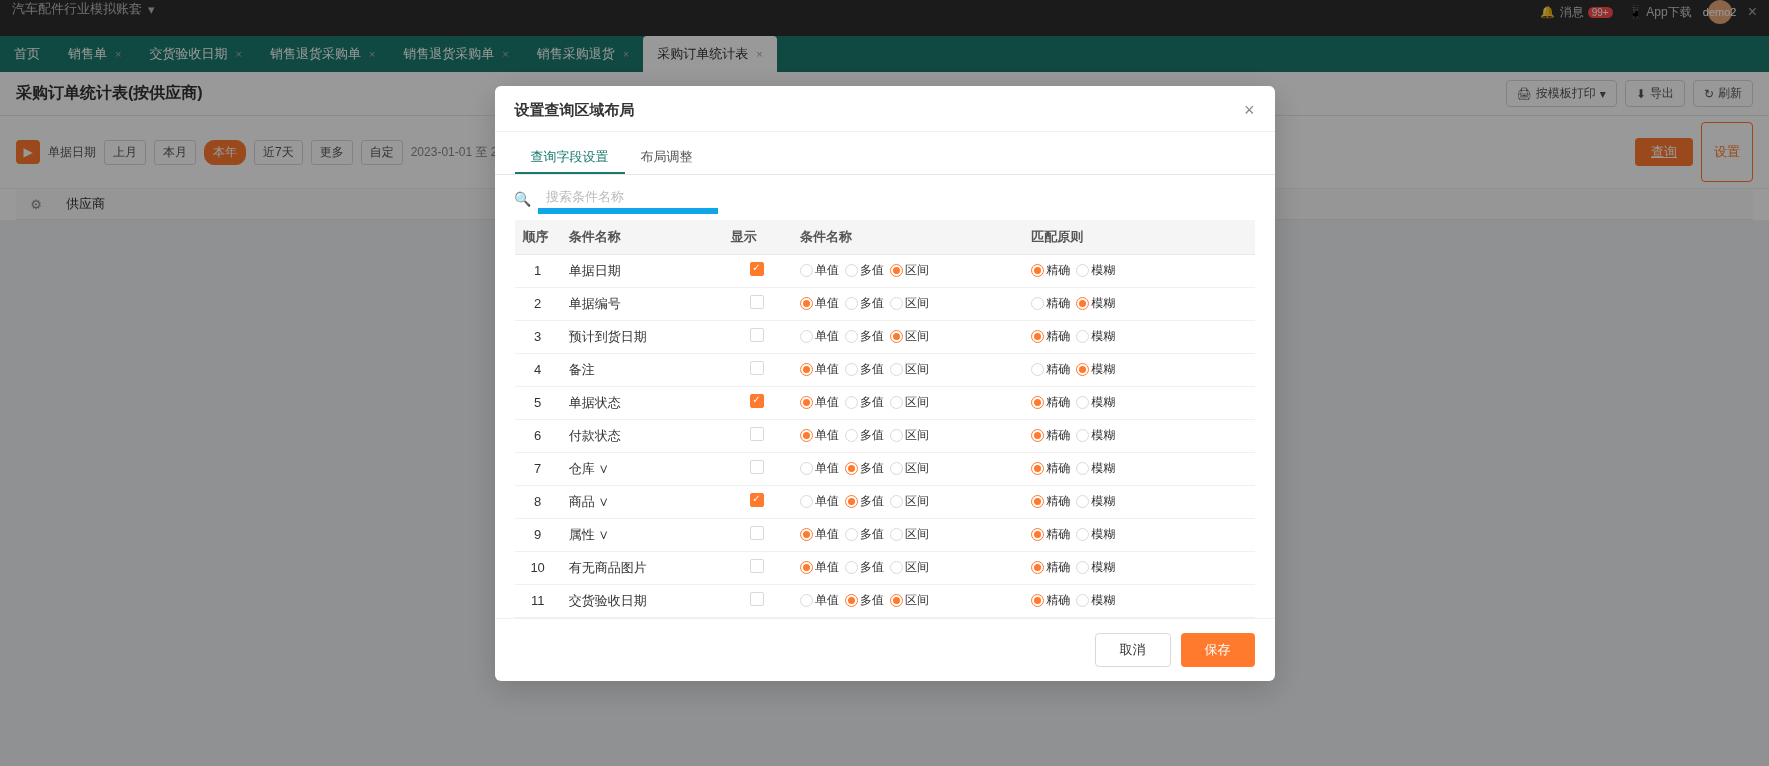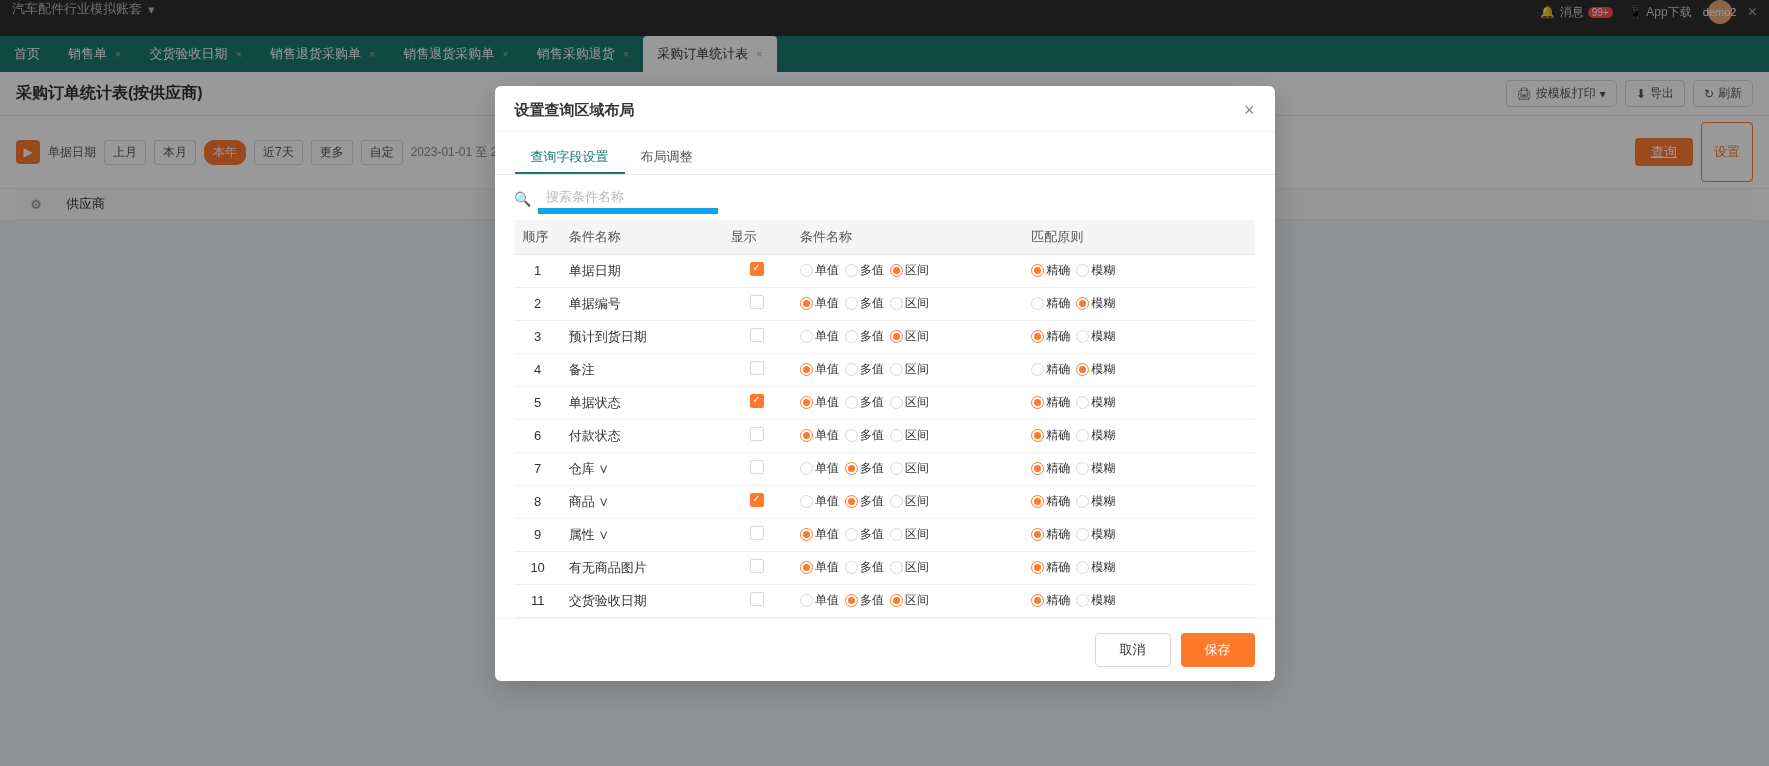--- a/index.html
+++ b/index.html
@@ -176,21 +176,21 @@
       padding: 0 20px;
     }
     .modal-table table {
       width: 100%;
       border-collapse: collapse;
     }
     .modal-table thead tr th {
       background: #f5f5f5;
       padding: 8px 8px;
       font-size: 13px;
-      font-weight: 400;
+      font-weight: 700;
       color: #555;
       border-bottom: 1px solid #e8e8e8;
       text-align: left;
     }
     .modal-table tbody tr td {
       padding: 7px 8px;
       font-size: 13px;
       color: #333;
       border-bottom: 1px solid #f0f0f0;
       vertical-align: middle;

